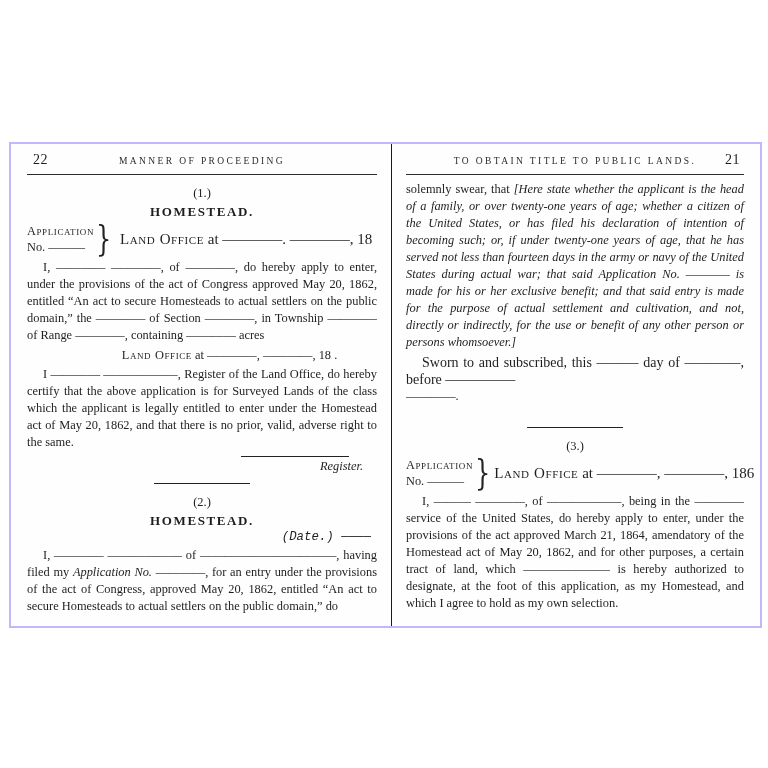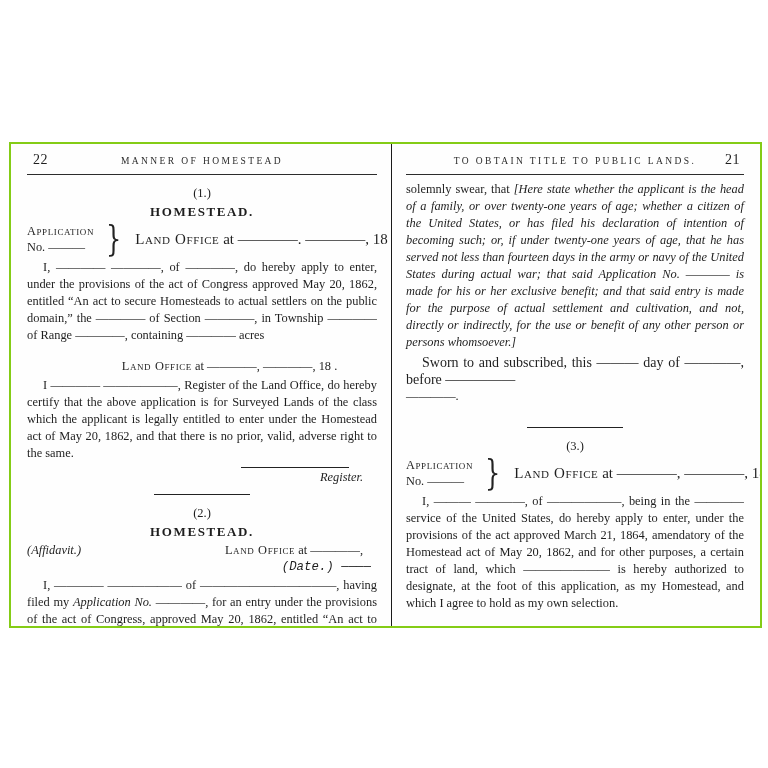--- a/index.html
+++ b/index.html
@@ -3,51 +3,51 @@
 <meta charset="utf-8">
 <style>
   html,body{margin:0;padding:0;}
   body{
     width:768px;height:768px;background:#ffffff;position:relative;
     font-family:"Liberation Serif", serif;color:#1e1e1e;
     -webkit-font-smoothing:antialiased;
   }
   .scan{
     position:absolute;left:9px;top:142px;width:749px;height:482px;
-    border:2px solid #84cc16;background:#fefefe;display:flex;
+    border:2px solid #c4b5fd;background:#fefefe;display:flex;
   }
   .page{position:relative;box-sizing:border-box;overflow:hidden;}
   .page.left{width:381px;border-right:1.5px solid #1b1b1b;padding:8px 14px 0 16px;}
   .page.right{flex:1;padding:8px 16px 0 14px;}
 
   .pg-header{position:relative;height:17px;}
   .pg-num{position:absolute;top:0;font-size:14px;letter-spacing:.5px;}
   .pg-num.l{left:6px;}
   .pg-num.r{right:4px;}
   .pg-title{display:block;text-align:center;font-size:9.5px;letter-spacing:2.4px;
     padding-top:4px;color:#2b2b2b;white-space:nowrap;}
   .header-rule{border-top:1.5px solid #2c2c2c;margin-top:5px;}
 
   .sec-num{text-align:center;font-size:12.5px;margin-top:11px;line-height:14px;}
   .sec-title{text-align:center;font-size:13px;font-weight:bold;letter-spacing:1.6px;
     margin-top:4px;line-height:15px;}
 
-  .app-block{display:flex;align-items:center;margin-top:2px;height:36px;gap:10px;}
+  .app-block{display:flex;align-items:center;margin-top:2px;height:36px;}
   .app-left{font-size:12.3px;line-height:16px;}
   .brace{font-family:"DejaVu Serif", serif;font-size:24px;display:inline-block;
     transform:scaleY(1.45);margin:0 4px 0 2px;font-weight:400;color:#222;}
   .app-lo{flex:1;text-align:center;font-size:15px;white-space:nowrap;}
 
   .sc{font-variant:small-caps;letter-spacing:.6px;}
   .it{font-style:italic;}
 
   .para{font-size:12.4px;line-height:17px;text-align:justify;margin:2px 0 0 0;}
   .indent{text-indent:16px;}
 
-  .lo-line{font-size:12.4px;margin-top:14px;text-align:center;padding-left:55px;
+  .lo-line{font-size:12.4px;margin-top:3px;text-align:center;padding-left:55px;
     white-space:nowrap;line-height:17px;}
 
   .sig-rule{width:108px;border-top:1.2px solid #222;margin:5px 28px 0 auto;}
   .register-sig{text-align:right;font-style:italic;font-size:12.4px;margin:2px 14px 0 0;
     line-height:15px;}
 
   .divider{width:96px;border-top:1.5px solid #222;margin:9px auto 0 auto;}
 
   .aff-row{display:flex;justify-content:space-between;margin-top:3px;font-size:12.4px;
     line-height:16px;}
@@ -60,21 +60,21 @@
     margin-top:3px;line-height:16px;white-space:nowrap;}
 </style>
 </head>
 <body>
 
 <div class="scan">
 
   <div class="page left">
     <div class="pg-header">
       <span class="pg-num l">22</span>
-      <span class="pg-title">MANNER OF HOMESTEAD</span>
+      <span class="pg-title">MANNER OF PROCEEDING</span>
     </div>
     <div class="header-rule"></div>
 
     <div class="sec-num">(1.)</div>
     <div class="sec-title">HOMESTEAD.</div>
 
     <div class="app-block">
       <div class="app-left">
         <div class="sc">Application</div>
         <div>No. ———</div>
@@ -90,24 +90,20 @@
     <p class="para indent">I ———— ——————, Register of the Land Office, do hereby certify that the above application is for Surveyed Lands of the class which the applicant is legally entitled to enter under the Homestead act of May 20, 1862, and that there is no prior, valid, adverse right to the same.</p>
 
     <div class="sig-rule"></div>
     <div class="register-sig it">Register.</div>
 
     <div class="divider"></div>
 
     <div class="sec-num">(2.)</div>
     <div class="sec-title">HOMESTEAD.</div>
 
-    <div class="aff-row">
-      <span class="it">(Affidavit.)</span>
-      <span class="lo"><span class="sc">Land Office</span><span> at ————,</span></span>
-    </div>
     <div class="date-row"><span class="it">(Date.)</span><span> ————</span></div>
 
     <p class="para indent"><span>I, ———— —————— of ———————————, having filed my </span><span class="it">Application No.</span><span> ————, for an entry under the provisions of the act of Congress, approved May 20, 1862, entitled “An act to secure Homesteads to actual settlers on the public domain,” do</span></p>
   </div>
 
   <div class="page right">
     <div class="pg-header">
       <span class="pg-num r">21</span>
       <span class="pg-title">TO OBTAIN TITLE TO PUBLIC LANDS.</span>
     </div>

